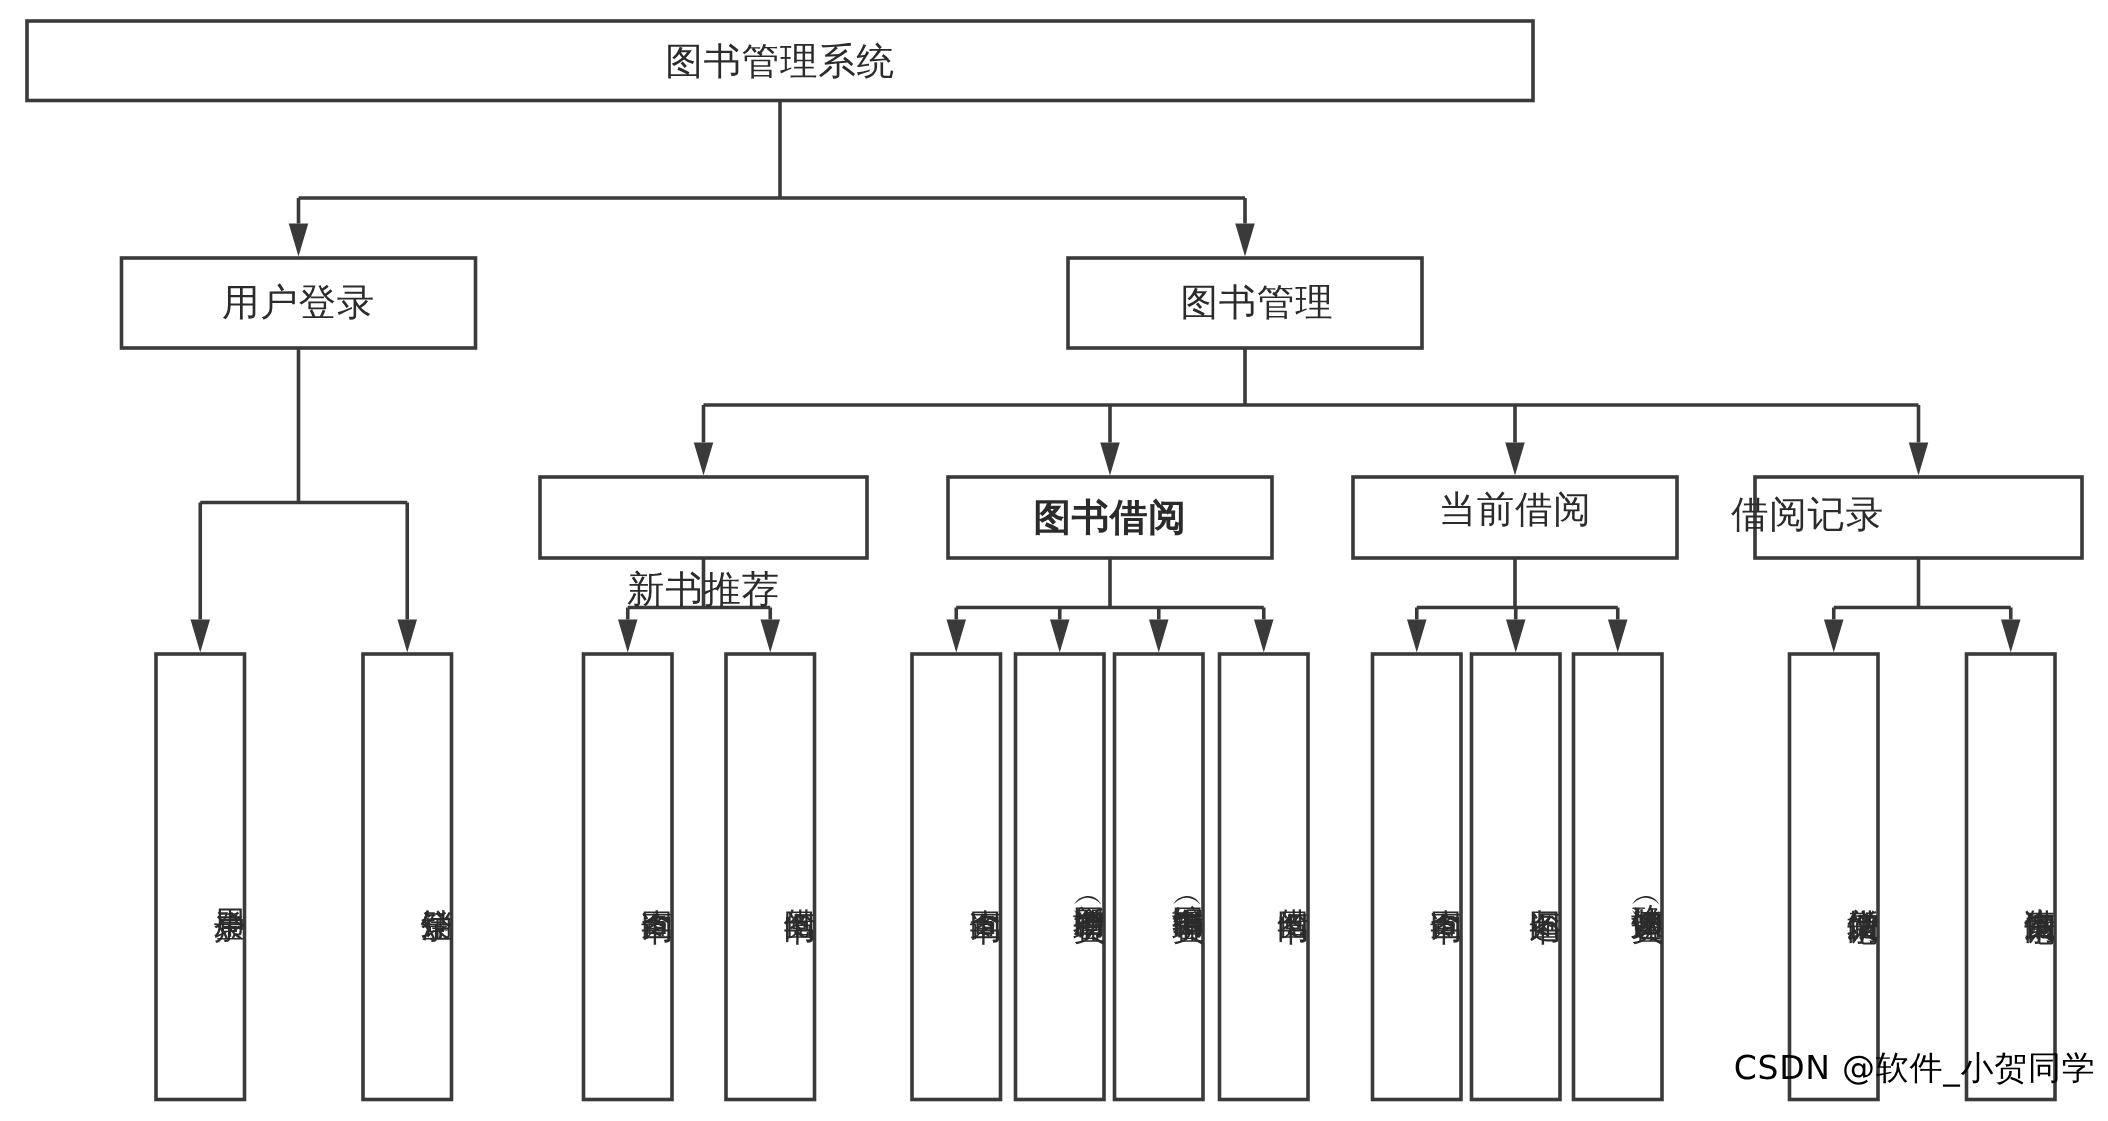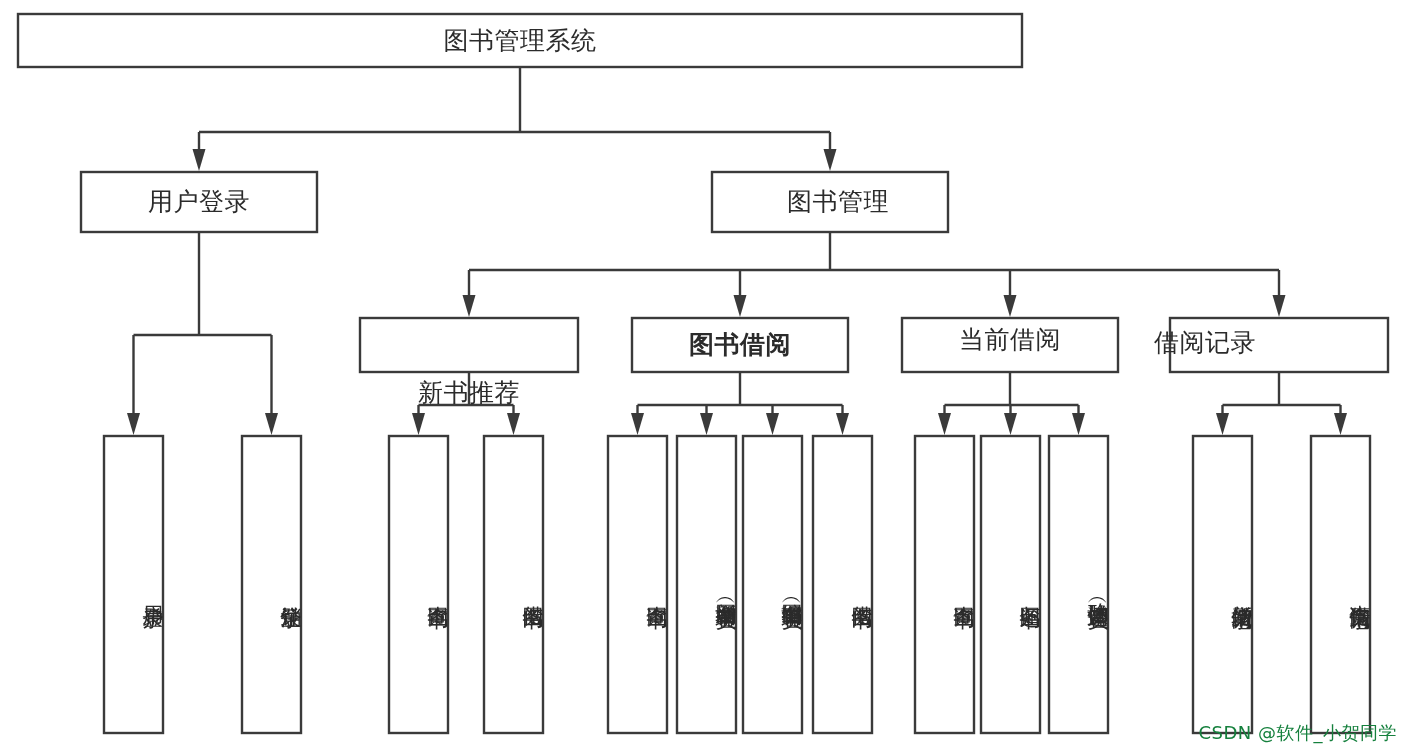--- a/index.html
+++ b/index.html
@@ -65,23 +65,23 @@
     writing-mode: vertical-rl;
     text-orientation: upright;
     letter-spacing: 1px;
     white-space: nowrap;
     pointer-events: none;
     padding-top: 6px;
   }
   .watermark {
     position: absolute;
     right: 8px;
-    bottom: 2px;
-    font-size: 18px;
-    color: #15803d;
+    bottom: 20px;
+    font-size: 22px;
+    color: #000000;
     letter-spacing: 0.5px;
     white-space: nowrap;
     pointer-events: none;
   }
 </style>
 </head>
 <body>
 
 <div id="diagram-root">
   <svg id="diagram-svg" viewBox="0 0 1405 747" preserveAspectRatio="none">

